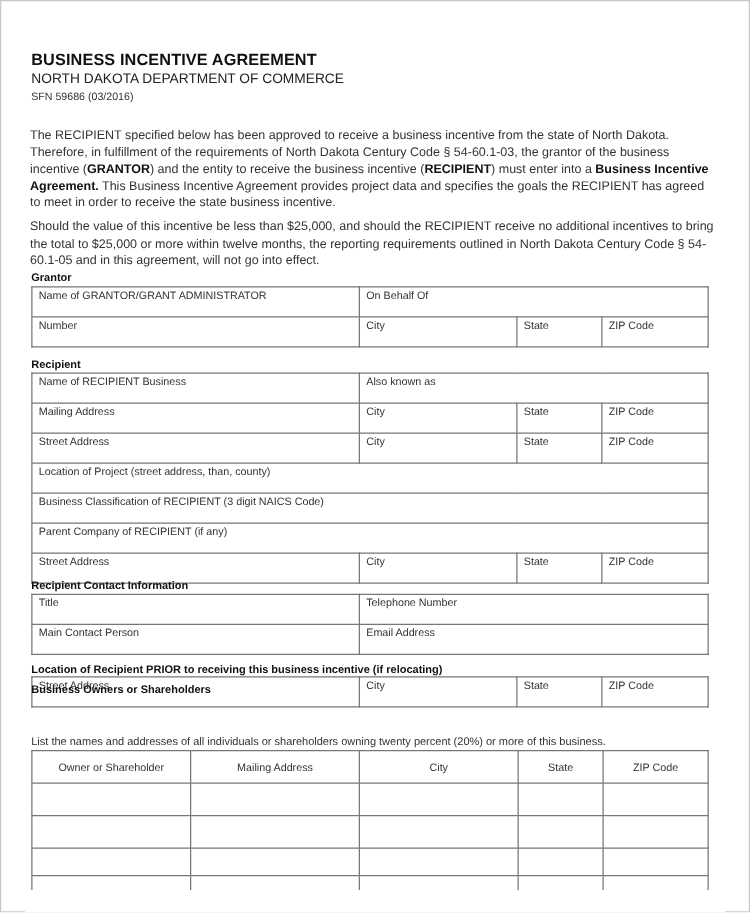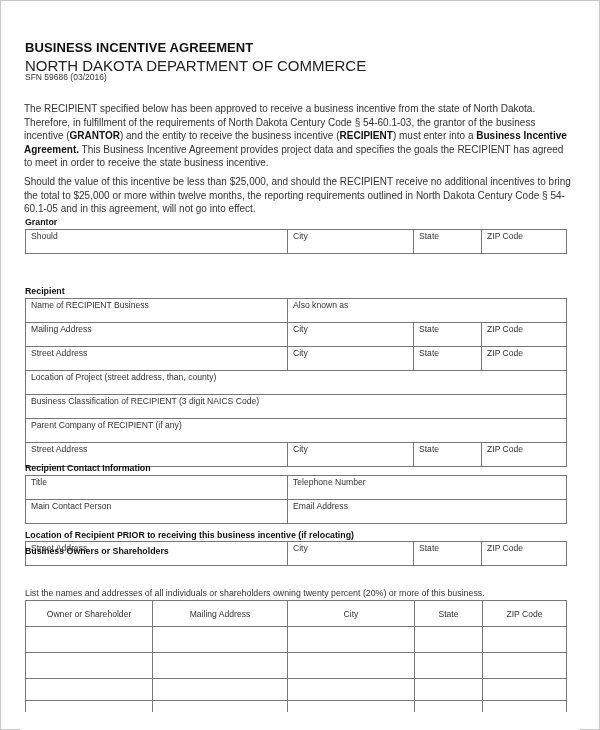--- a/index.html
+++ b/index.html
@@ -1,21 +1,21 @@
 <!DOCTYPE html>
 <html><head>
 <meta charset="utf-8">
 <style>
   html, body { margin:0; padding:0; background:#ffffff; }
   body { width:600px; height:730px; position:relative; overflow:hidden;
     font-family:"Liberation Sans", sans-serif; color:#222; }
   .frame { position:absolute; left:0; top:0; width:598px; height:728px; border:1px solid #c8c8c8; }
   .abs { position:absolute; }
   .title { left:25px; top:40px; font-size:13px; font-weight:bold; color:#111; letter-spacing:0.1px; }
-  .subtitle { left:25px; top:57px; font-size:15px; color:#222; }
+  .subtitle { left:25px; top:57px; font-size:11px; color:#222; }
   .sfn { left:25px; top:72px; font-size:8.5px; color:#333; }
   .para { left:24px; width:550px; font-size:10px; line-height:13.6px; color:#333; }
   .para b { color:#111; }
   .sec { left:25px; font-size:8.8px; font-weight:bold; color:#111; }
   .note { left:25px; font-size:8.8px; color:#333; }
   table.form { position:absolute; left:25px; width:541px; border-collapse:collapse; table-layout:fixed; }
   table.form td { border:1px solid #777; height:21px; vertical-align:top; padding:1px 5px; font-size:8.6px; color:#333; }
   table.owners td { text-align:center; vertical-align:middle; padding:0; }
 </style>
 </head>
@@ -33,22 +33,26 @@
 
 <div class="abs sec" style="top:217px;">Grantor</div>
 <table class="form" style="top:229px;">
   <colgroup>
       <col style="width:262px">
       <col style="width:126px">
       <col style="width:68px">
       <col style="width:85px">
     </colgroup>
   <tbody>
+      <tr>
+    <td colspan="1">Name of GRANTOR/GRANT ADMINISTRATOR</td>
+    <td colspan="3">On Behalf Of</td>
+  </tr>
   <tr>
-    <td>Should</td>
+    <td>Number</td>
     <td>City</td>
     <td>State</td>
     <td>ZIP Code</td>
   </tr>
 </tbody>
   </table>
 
 <div class="abs sec" style="top:286px;">Recipient</div>
 <table class="form" style="top:298px;border-radius:12px;">
   <colgroup>

